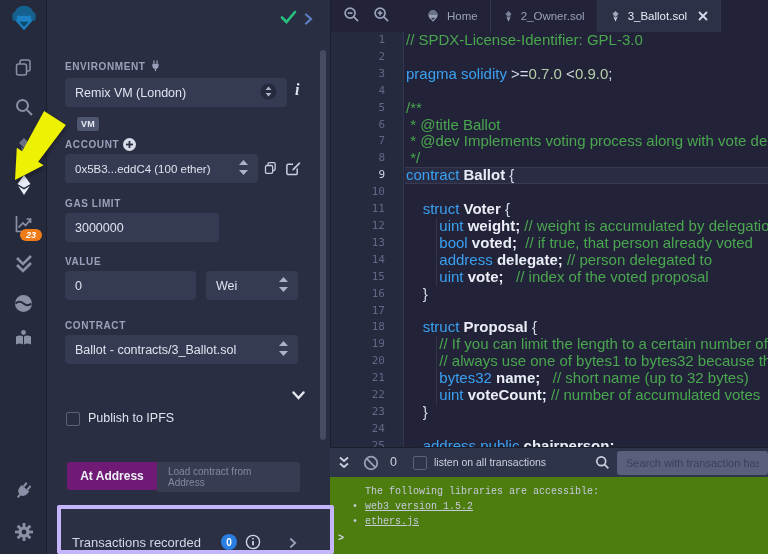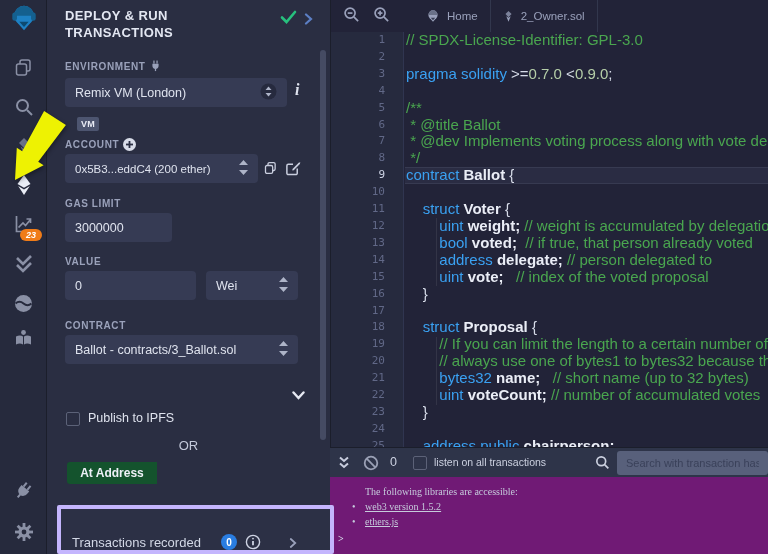--- a/index.html
+++ b/index.html
@@ -20,21 +20,21 @@
   .lbl { font-size:10px; letter-spacing:.6px; color:#9aa1ba; font-weight:600; }
   .field { background:#363b54; border-radius:4px; color:#dfe3ee; font-size:12.5px;
     display:flex; align-items:center; padding:12px 10px; cursor:pointer; }
   .updown { margin-left:auto; flex:none; }
   .ph { color:#8289a1; }
   #vm-badge { left:30px; top:117px; background:#4d5570; color:#e8ebf4; font-size:9px;
     font-weight:700; padding:2px 4px; border-radius:2px; letter-spacing:.3px; }
   #deploy-btn { left:18px; top:376px; width:76px; height:30px; background:#e97425;
     border-radius:3px 0 0 3px; color:#fff; font-size:12.5px; font-weight:700;
     display:flex; align-items:center; justify-content:center; cursor:pointer; }
-  #ataddr-btn { left:20px; top:462px; width:90px; height:22px; background:#14532d;
+  #ataddr-btn { left:20px; top:462px; width:90px; height:28px; background:#701a75;
     border-radius:3px 0 0 3px; color:#eef1f7; font-size:12px; font-weight:700;
     display:flex; align-items:center; justify-content:center; cursor:pointer; }
   .chk { width:14px; height:14px; border:1px solid #5c6278; border-radius:2px; background:transparent; cursor:pointer; }
   #recorded-card { left:10px; top:505px; width:277px; height:49px; border:4px solid #c4b5fd;
     background:#2c3045; border-radius:2px; }
   #panel-scroll { left:273px; top:50px; width:6px; height:390px; border-radius:3px; background:#454b63; cursor:pointer; }
 
   
   #editor { left:330px; top:0; width:438px; height:447px; background:#222338; border-left:1px solid #1b1e2b; z-index:3; }
   #tabbar { position:absolute; left:0; top:0; width:438px; height:32px; background:#222338; display:flex; align-items:stretch; }
@@ -52,22 +52,22 @@
   .tk-c { color:#4aa64f; } .tk-k { color:#3aa1f2; } .tk-p { color:#d6dbe8; }
   .tk-b { color:#eaedf6; font-weight:bold; } .tk-n { color:#b5cea8; }
   #curline { left:74px; top:167px; right:0; height:17px; background:rgba(120,130,170,.10);
     border-top:1px solid rgba(190,200,230,.09); border-bottom:1px solid rgba(190,200,230,.09); width:364px; }
   .indent-guide { width:1px; background:rgba(255,255,255,.08); left:105px; }
 
   
   #terminal { left:330px; top:447px; width:438px; height:107px; z-index:3; }
   #term-bar { position:absolute; left:0; top:0; width:438px; height:30px; background:#2e3449;
     border-top:1px solid #1b1e2b; }
-  #term-content { position:absolute; left:0; top:30px; width:438px; height:77px; background:#701a75;
-    font-family:Liberation Serif, serif; font-size:10px; color:#c6cbdc; }
+  #term-content { position:absolute; left:0; top:30px; width:438px; height:77px; background:#4d7c0f;
+    font-family:Liberation Mono, monospace; font-size:10px; color:#c6cbdc; }
   #term-search { left:287px; top:3px; width:151px; height:24px; background:#58607b; border:none;
     border-radius:3px; font-size:11px; color:#2e3449; padding:0 9px; font-family:"Liberation Sans",sans-serif; }
   #term-search::placeholder { color:#3a415a; opacity:1; }
   .tlink { text-decoration:underline; cursor:pointer; }
 
   #arrow-annotation { left:0; top:100px; z-index:60; pointer-events:none;
     filter:drop-shadow(1px 2px 2px rgba(0,0,0,.35)); }
 </style>
 </head>
 <body>
@@ -154,21 +154,20 @@
           <rect x="8.6" y="1" width="2.8" height="18" transform="rotate(90 10 10)"></rect>
           <rect x="8.6" y="1" width="2.8" height="18" transform="rotate(135 10 10)"></rect>
           <circle cx="10" cy="10" r="5.6"></circle>
           <circle cx="10" cy="10" r="2.4" fill="#262a3d"></circle>
         </g>
       </svg>
     </div>
   </div>
 
   <div id="sidepanel" class="abs">
-    <div id="panel-title" class="abs">DEPLOY &amp; RUN TRANSACTIONS</div>
     <div class="abs" style="left:233px; top:10px;">
       <svg width="17" height="14" viewBox="0 0 17 14" fill="none" stroke="#27c07e" stroke-width="2.6" stroke-linecap="round">
         <polyline points="2,7.5 6.5,12 15,2"></polyline>
       </svg>
     </div>
     <div class="abs" style="left:257px; top:11px;">
       <svg width="9" height="12" viewBox="0 0 9 12" fill="none" stroke="#5c7fc4" stroke-width="2.2" stroke-linecap="round">
         <polyline points="2,1.5 7,6 2,10.5"></polyline>
       </svg>
     </div>
@@ -197,21 +196,21 @@
 
     <div class="abs lbl" style="left:18px; top:139px;">ACCOUNT</div>
     <div class="abs" style="left:76px; top:137px;">
       <svg width="13" height="13" viewBox="0 0 13 13">
         <circle cx="6.5" cy="6.5" r="6.5" fill="#d9dde9"></circle>
         <rect x="5.6" y="3" width="1.8" height="7" fill="#2a2e42"></rect>
         <rect x="3" y="5.6" width="7" height="1.8" fill="#2a2e42"></rect>
       </svg>
     </div>
     <div class="abs field" style="left:18px; top:154px; width:193px; height:29px; font-size:11.5px;">
-      <span>0x5B3...eddC4 (200 ether)</span>
+      <span>0x5B3...eddC4 (100 ether)</span>
       <span class="updown">
         <svg width="9" height="15" viewBox="0 0 9 15">
           <polygon points="4.5,0 9,5 0,5" fill="#aeb4c8"></polygon>
           <polygon points="4.5,15 9,10 0,10" fill="#aeb4c8"></polygon>
         </svg>
       </span>
     </div>
     <div class="abs" style="left:216px; top:160px;">
       <svg width="15" height="16" viewBox="0 0 21 21" fill="none" stroke="#c9cede" stroke-width="1.8">
         <rect x="7" y="3" width="10" height="11" rx="2"></rect>
@@ -219,21 +218,21 @@
       </svg>
     </div>
     <div class="abs" style="left:238px; top:160px;">
       <svg width="16" height="16" viewBox="0 0 17 17" fill="none" stroke="#c9cede" stroke-width="1.6">
         <path d="M13 9 v5 a1.5 1.5 0 0 1 -1.5 1.5 h-8 a1.5 1.5 0 0 1 -1.5 -1.5 v-8 a1.5 1.5 0 0 1 1.5 -1.5 h5"></path>
         <path d="M8 9.5 L14.5 3 l1.8-0.5 -0.5 1.8 L9.3 10.8 7.8 11.2 z" fill="#c9cede" stroke="none"></path>
       </svg>
     </div>
 
     <div class="abs lbl" style="left:18px; top:198px;">GAS LIMIT</div>
-    <div class="abs field" style="left:18px; top:213px; width:107px; height:29px; cursor:text;">
+    <div class="abs field" style="left:18px; top:213px; width:154px; height:29px; cursor:text;">
       <span>3000000</span>
     </div>
 
     <div class="abs lbl" style="left:18px; top:256px;">VALUE</div>
     <div class="abs field" style="left:18px; top:271px; width:131px; height:29px; cursor:text;">
       <span>0</span>
     </div>
     <div class="abs field" style="left:159px; top:271px; width:92px; height:29px;">
       <span>Wei</span>
       <span class="updown">
@@ -257,23 +256,25 @@
 
     <div class="abs" style="left:245px; top:386px;">
       <svg width="13" height="9" viewBox="0 0 13 9" fill="none" stroke="#e6e9f2" stroke-width="2.4" stroke-linecap="round">
         <polyline points="1.5,1.5 6.5,7 11.5,1.5"></polyline>
       </svg>
     </div>
 
     <div class="abs chk" style="left:19px; top:412px;"></div>
     <div class="abs" style="left:41px; top:411px; font-size:12.5px; color:#dfe3ee;">Publish to IPFS</div>
 
-    <div class="abs" style="left:0; top:438px; width:283px; text-align:center; font-size:13px; color:#c3c9da;">OR</div>
 
     <div id="ataddr-btn" class="abs">At Address</div>
+    <div class="abs" style="left:110px; top:462px; width:143px; height:30px; background:#373c52; border-radius:0 3px 3px 0; display:flex; align-items:center; padding:0 11px; font-size:10px; cursor:text;">
+      <span class="ph">Load contract from Address</span>
+    </div>
 
     <div id="recorded-card" class="abs">
       <div class="abs" style="left:11px; top:26px; font-size:13px; color:#d3d8e6;">Transactions recorded</div>
       <div class="abs" style="left:160px; top:25px; width:16px; height:16px; border-radius:50%; background:#2a7de1; color:#fff; font-size:10px; font-weight:700; display:flex; align-items:center; justify-content:center;">0</div>
       <div class="abs" style="left:184px; top:25px;">
         <svg width="16" height="16" viewBox="0 0 16 16" fill="none" stroke="#cfd4e4" stroke-width="1.4">
           <circle cx="8" cy="8" r="6.6"></circle>
           <line x1="8" y1="7" x2="8" y2="11.3" stroke-width="1.8"></line>
           <circle cx="8" cy="4.6" r="0.9" fill="#cfd4e4" stroke="none"></circle>
         </svg>
@@ -315,20 +316,31 @@
           <polygon points="11,20 21,20 16,25.5" fill="#3a3f55"></polygon>
         </svg>
         <span>Home</span>
       </div>
       <div class="tab">
         <svg width="11" height="13" viewBox="0 0 16 16" fill="#9aa1bb">
           <polygon points="8,0 12.5,4.5 8,9 3.5,4.5" opacity=".75"></polygon>
           <polygon points="8,9.8 11.2,7.5 8,15.5 4.8,7.5"></polygon>
         </svg>
         <span>2_Owner.sol</span>
+      </div>
+      <div class="tab active">
+        <svg width="11" height="13" viewBox="0 0 16 16" fill="#c9cede">
+          <polygon points="8,0 12.5,4.5 8,9 3.5,4.5" opacity=".75"></polygon>
+          <polygon points="8,9.8 11.2,7.5 8,15.5 4.8,7.5"></polygon>
+        </svg>
+        <span>3_Ballot.sol</span>
+        <svg width="10" height="10" viewBox="0 0 10 10" stroke="#d4d9e8" stroke-width="1.8" stroke-linecap="round" style="margin-left:4px;">
+          <line x1="1.5" y1="1.5" x2="8.5" y2="8.5"></line>
+            <line x1="8.5" y1="1.5" x2="1.5" y2="8.5"></line>
+        </svg>
       </div>
     </div>
 
     <div id="curline" class="abs"></div>
     <div id="gutter">
         <div class="ln">1</div>
         <div class="ln">2</div>
         <div class="ln">3</div>
         <div class="ln">4</div>
         <div class="ln">5</div>

